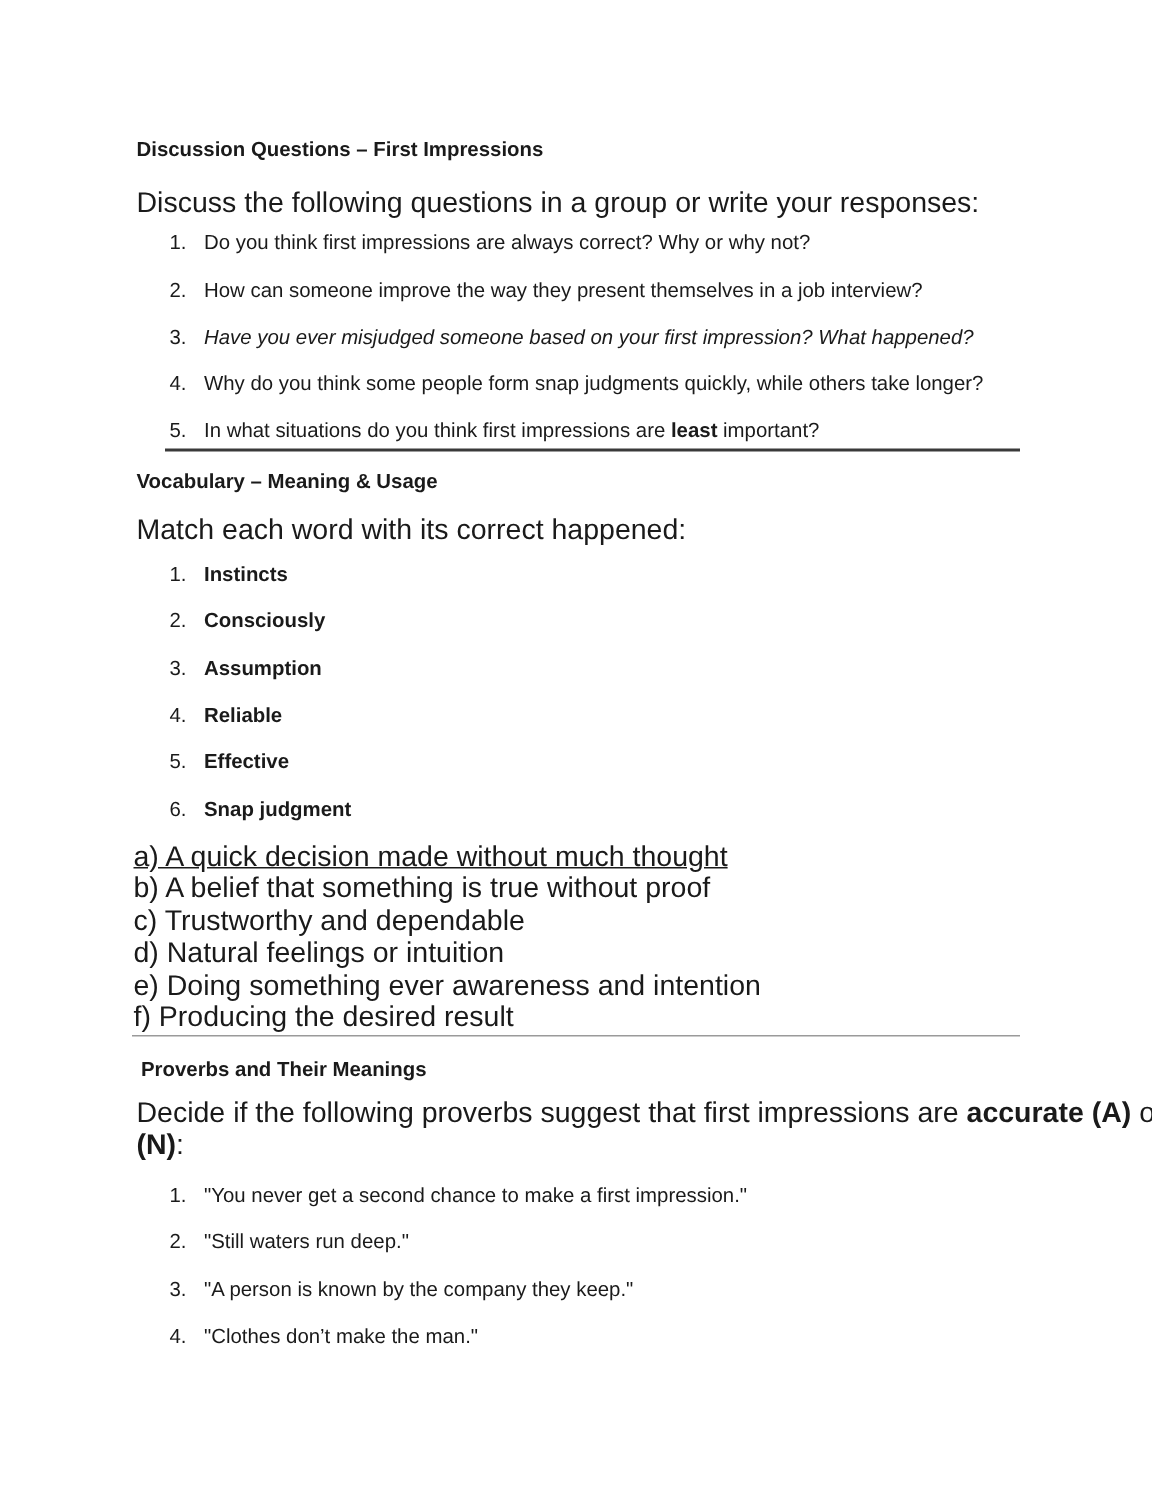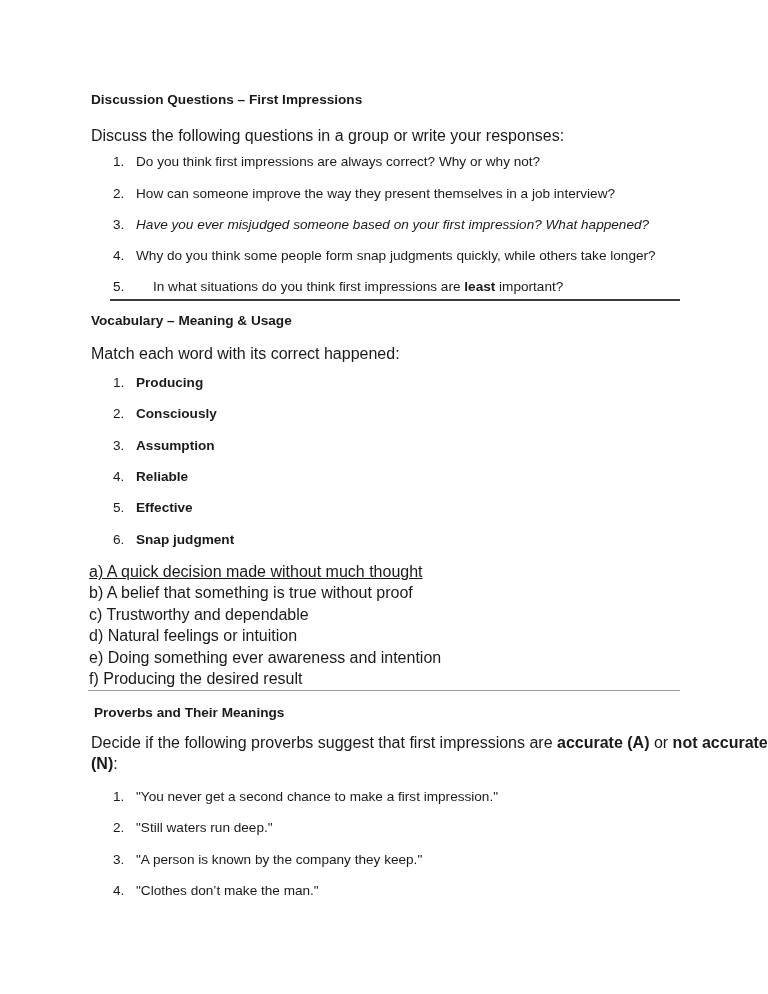--- a/index.html
+++ b/index.html
@@ -26,21 +26,21 @@
     .abs {
       position: absolute;
       white-space: nowrap;
       line-height: 18px;
     }
     .heading {
       font-weight: bold;
       font-size: 13.6px;
     }
     .para {
-      font-size: 16px;
+      font-size: 19px;
     }
     .li-num {
       position: absolute;
       white-space: nowrap;
       line-height: 18px;
       left: 113px;
     }
     .li-text {
       position: absolute;
       white-space: nowrap;
@@ -87,35 +87,35 @@
       <div>
         <span class="li-num" style="top:216px;">3.</span>
         <span class="li-text" style="top:216px;font-style:italic;">Have you ever misjudged someone based on your first impression? What happened?</span>
       </div>
       <div>
         <span class="li-num" style="top:247px;">4.</span>
         <span class="li-text" style="top:247px;">Why do you think some people form snap judgments quickly, while others take longer?</span>
       </div>
       <div>
         <span class="li-num" style="top:278px;">5.</span>
-        <span class="li-text" style="top:278px;margin-left:17px;"><span>In what situations do you think first impressions are </span><span class="bold">least</span><span> important?</span></span>
+        <span class="li-text" style="top:278px;"><span>In what situations do you think first impressions are </span><span class="bold">least</span><span> important?</span></span>
       </div>
     </div>
   </section>
 
   <div class="rule-dark"></div>
 
   <section>
     <div class="abs heading" style="left:91px; top:312px;">Vocabulary – Meaning &amp; Usage</div>
     <div class="abs para" style="left:91px; top:345px;">Match each word with its correct happened:</div>
 
     <div>
       <div>
         <span class="li-num" style="top:374px;">1.</span>
-        <span class="li-text bold" style="top:374px;">Producing</span>
+        <span class="li-text bold" style="top:374px;">Instincts</span>
       </div>
       <div>
         <span class="li-num" style="top:405px;">2.</span>
         <span class="li-text bold" style="top:405px;">Consciously</span>
       </div>
       <div>
         <span class="li-num" style="top:437px;">3.</span>
         <span class="li-text bold" style="top:437px;">Assumption</span>
       </div>
       <div>

